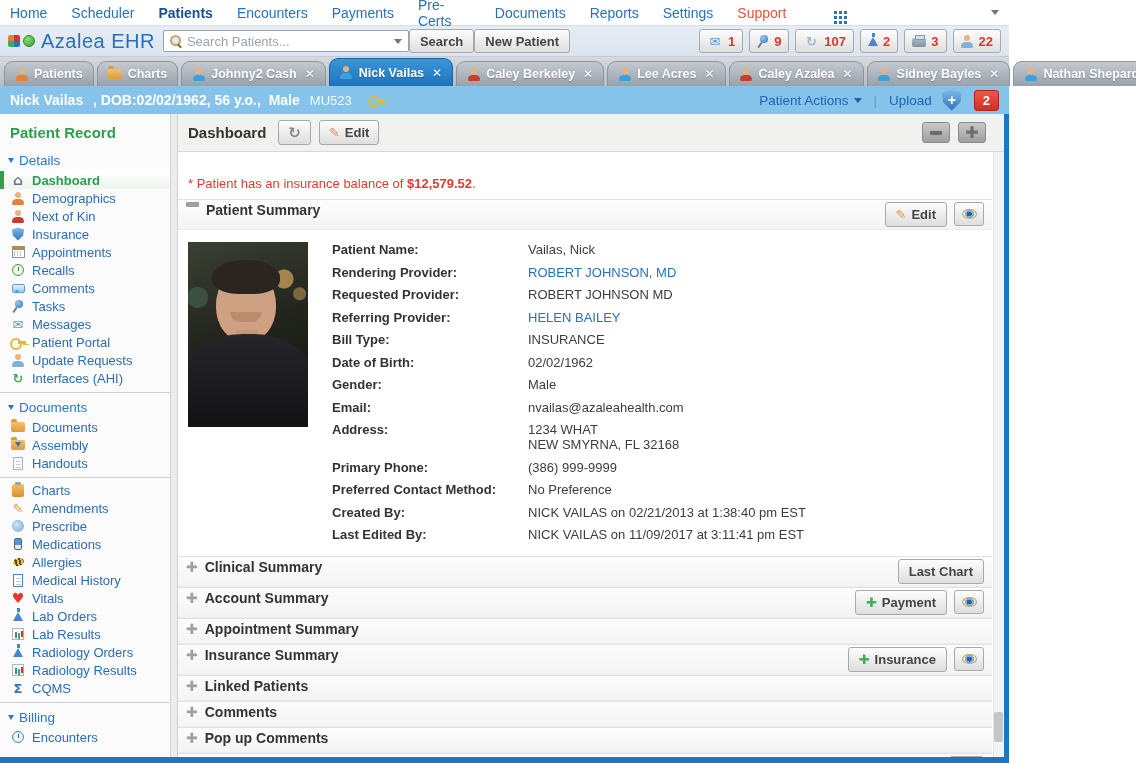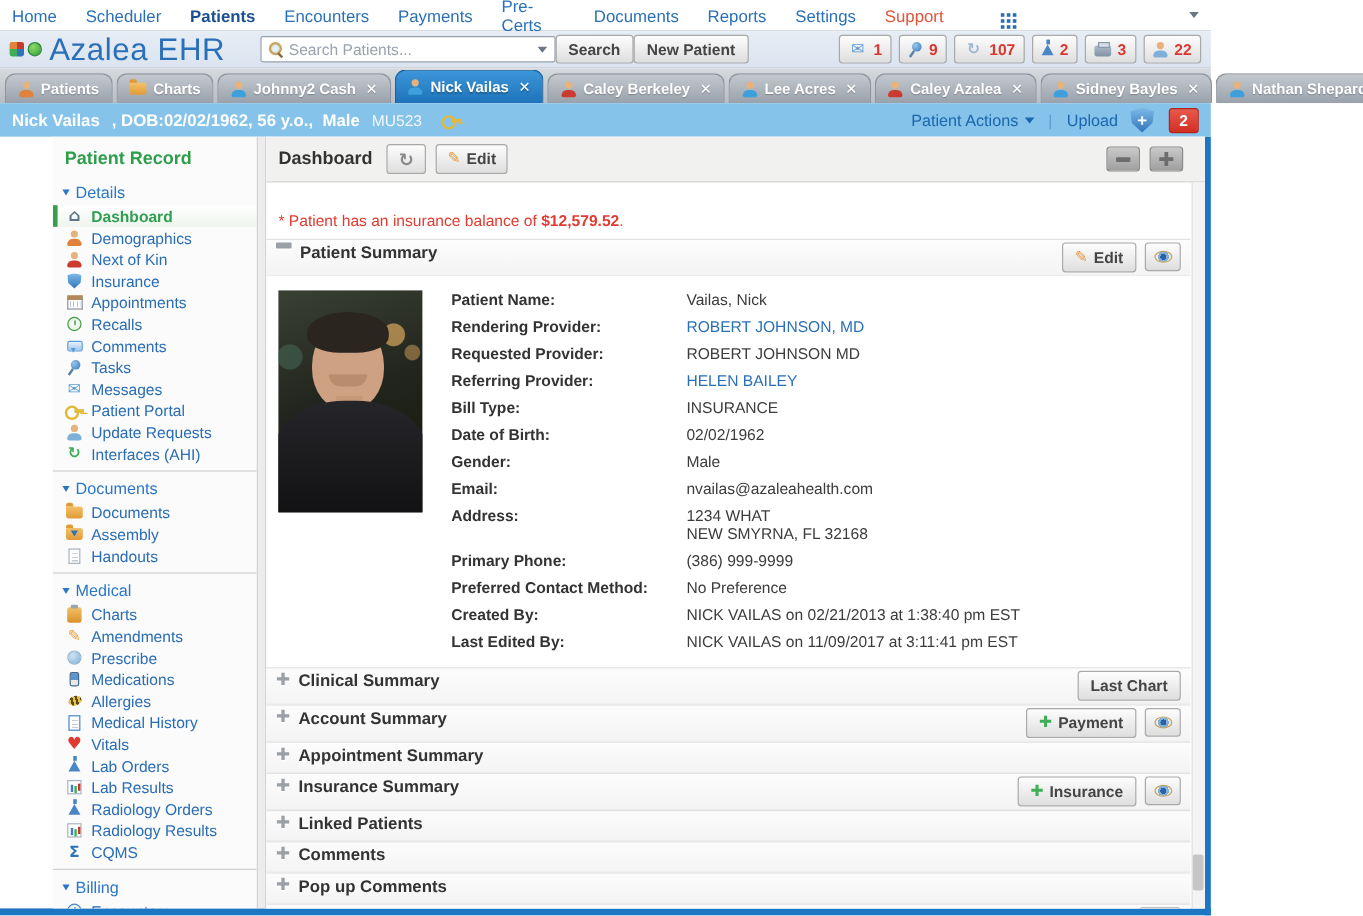--- a/index.html
+++ b/index.html
@@ -16,21 +16,21 @@
   .css-grid { width:3px; height:3px; background:#2f6db5; display:inline-block; margin-right:130px;
     box-shadow:5px 0 #2f6db5,10px 0 #2f6db5,0 5px #2f6db5,5px 5px #2f6db5,10px 5px #2f6db5,0 10px #2f6db5,5px 10px #2f6db5,10px 10px #2f6db5; }
   .css-caret { width:0; height:0; border-left:4px solid transparent; border-right:4px solid transparent; border-top:5px solid #6b7684; display:inline-block; }
 
   
   .nav2 { height:31px; background:linear-gradient(#e7edf5,#dbe4ef); border-bottom:1px solid #c3ccd6; display:flex; align-items:center; padding:0 8px; }
   .logo-mark { width:12px; height:12px; border-radius:2px; display:inline-block; margin-right:3px;
     background:conic-gradient(#c23b2e 0 25%, #2f74b8 0 50%, #3fae57 0 75%, #e0813c 0); }
   .logo-dot { width:12px; height:12px; border-radius:50%; display:inline-block; margin-right:6px;
     background:radial-gradient(circle at 35% 30%, #8fdc6a, #2f9e3c); border:1px solid #2a8534; }
-  .logo-text { color:#2a70b8; font-size:26px; letter-spacing:0.5px; margin-right:29px; white-space:nowrap; }
+  .logo-text { color:#2a70b8; font-size:20px; letter-spacing:0.5px; margin-right:8px; white-space:nowrap; }
   .searchbox { width:246px; height:22px; background:#fff; border:1px solid #98a3af; border-radius:2px; display:flex; align-items:center; padding:0 6px; gap:5px; }
   .searchbox input { flex:1; border:none; outline:none; font-size:13px; color:#0369a1; font-family:"Liberation Sans",sans-serif; background:transparent; }
   .searchbox input::placeholder { color:#9aa3ad; }
   .css-search { position:relative; display:inline-block; width:12px; height:12px; flex:0 0 auto; }
   .css-search::before { content:''; position:absolute; left:0; top:0; width:7px; height:7px; border:2px solid #c9a35f; border-radius:50%;
     background:radial-gradient(circle,#eef4fa,#cfe0ef); }
   .css-search::after { content:''; position:absolute; right:0px; bottom:0px; width:5px; height:2px; background:#8a6d3b; transform:rotate(45deg); }
   .btn { display:inline-flex; align-items:center; gap:5px; background:linear-gradient(#fdfdfd,#dedede); border:1px solid #a9a9a9; border-radius:3px;
     color:#454545; font-weight:bold; font-size:13px; padding:3px 10px; cursor:pointer; font-family:"Liberation Sans",sans-serif; }
   .nav2 .btn { margin-left:0; height:24px; }
@@ -70,21 +70,21 @@
   .pbar .pipe { color:#5e9ccb; margin:0 6px; }
   .pbar .css-caret { border-top-color:#1b66ad; }
   .css-shield { position:relative; display:inline-block; width:20px; height:21px; background:linear-gradient(#7cb9e8,#2f74b8);
     clip-path:polygon(50% 0,100% 15%,93% 62%,50% 100%,7% 62%,0 15%); margin-left:4px; }
   .css-shield::after { content:'+'; position:absolute; left:0; right:0; top:2px; text-align:center; color:#fff; font-weight:bold; font-size:14px; }
   .badge { background:linear-gradient(#e9594a,#d22f23); color:#fff; font-weight:bold; font-size:13px; border-radius:3px; padding:2px 8px; margin-left:6px; border:1px solid #b12417; }
 
   
   .main { flex:1; display:flex; border-right:5px solid #1d76c2; border-bottom:6px solid #1d76c2; background:#fff; min-height:0; }
   
-  .sidebar { width:170px; flex:0 0 170px; background:#fbfbfb; overflow:hidden; padding-top:6px;margin-left:44px; }
+  .sidebar { width:170px; flex:0 0 170px; background:#fbfbfb; overflow:hidden; padding-top:6px; }
   .sbtitle { color:#2f9e4c; font-weight:bold; font-size:15px; padding:4px 10px 8px 10px; }
   .sbsection { color:#2a77c9; font-size:13.5px; padding:4px 8px 3px 8px; display:flex; align-items:center; gap:5px; cursor:pointer; }
   .sbsection .css-caret { border-top-color:#2a77c9; border-left-width:3.5px; border-right-width:3.5px; }
   .sbdivider { border-top:1px solid #cfcfcf; margin:5px 0 3px 0; }
   .sbitem { display:flex; align-items:center; gap:6px; padding:1.5px 4px 1.5px 10px; color:#2a6db5; font-size:13px; cursor:pointer; height:18px; }
   .sbitem .ic { width:16px; display:inline-flex; justify-content:center; align-items:center; flex:0 0 16px; }
   .sbitem.active { color:#2e9e4f; font-weight:bold; background:linear-gradient(#ffffff,#eef4ee); border-left:4px solid #35a04a; padding-left:6px; }
   .css-pin { position:relative; width:12px; height:13px; display:inline-block; }
   .css-pin::before { content:''; position:absolute; left:3px; top:0; width:8px; height:8px; border-radius:50%; background:radial-gradient(circle at 35% 35%, #9cc6ec, #2f74b8); }
   .css-pin::after { content:''; position:absolute; left:2px; top:7px; width:2px; height:6px; background:#5b7fa6; transform:rotate(35deg); }
@@ -390,24 +390,20 @@
         <span>Assembly</span>
       </div>
       <div class="sbitem">
         <span class="ic">
             <span class="css-page"></span>
           </span>
         <span>Handouts</span>
       </div>
 
       <div class="sbdivider"></div>
-      <div class="sbsection">
-        <span class="css-caret"></span>
-        <span>Medical</span>
-      </div>
       <div class="sbitem">
         <span class="ic">
             <span class="css-clip"></span>
           </span>
         <span>Charts</span>
       </div>
       <div class="sbitem">
         <span class="ic pencil-gl">✎</span>
         <span>Amendments</span>
       </div>

